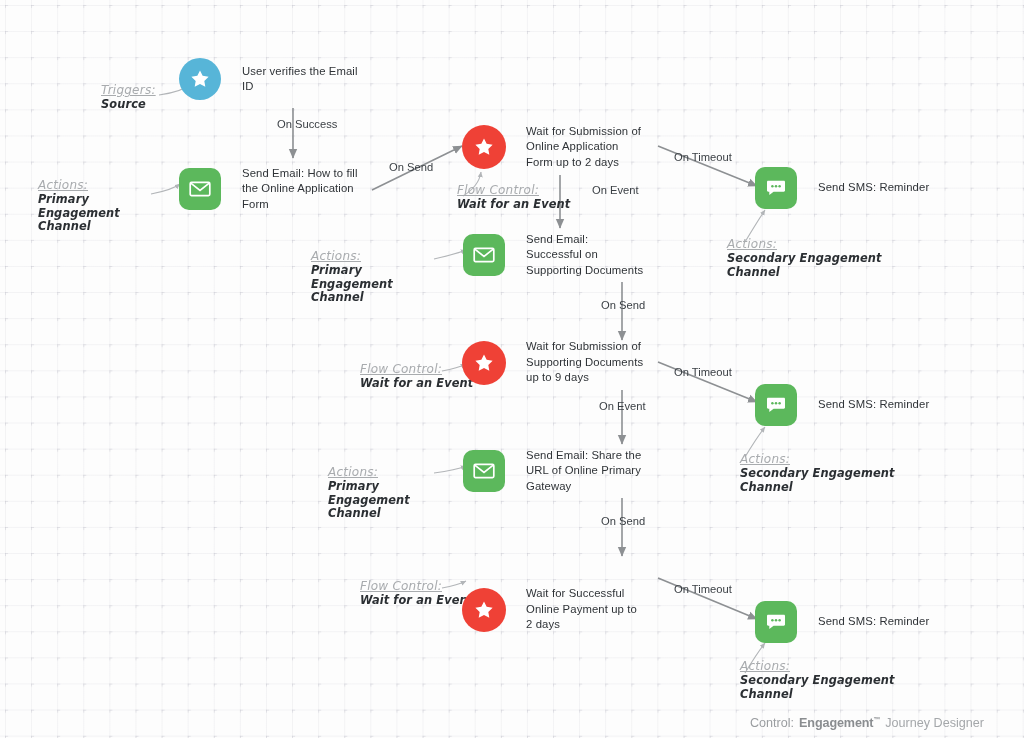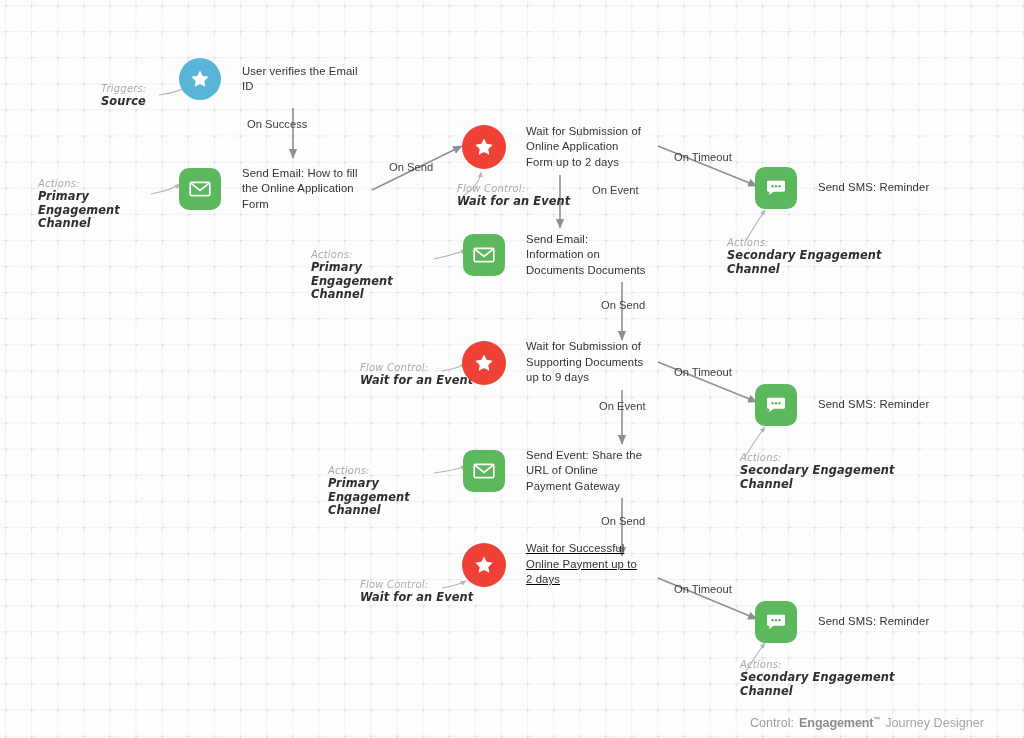--- a/index.html
+++ b/index.html
@@ -116,25 +116,26 @@
     background: transparent;
   }
 
   
   .annot {
     position: absolute;
     white-space: nowrap;
   }
   .annot .kind {
     font-family: "DejaVu Sans", sans-serif;
-    font-size: 10px;
+    font-size: 12px;
     font-style: italic;
     color: #a8abae;
     letter-spacing: 0.02em;
     margin-bottom: 1px;
+    text-decoration: underline;
   }
   .annot .val {
     font-family: "DejaVu Sans", sans-serif;
     font-size: 11.4px;
     font-style: italic;
     font-weight: bold;
     color: #2b2f33;
     line-height: 13.6px;
     letter-spacing: 0.01em;
   }
@@ -268,21 +269,21 @@
   </div>
 
   <div class="node action" style="left:460px; top:228px; width:198px; height:54px;">
     <div class="card"></div>
     <div class="ico">
       <svg width="24" height="24" viewBox="0 0 24 24">
           <rect x="2.2" y="5.4" width="19.6" height="13.2" rx="1.3" fill="none" stroke="#ffffff" stroke-width="1.7"></rect>
           <path d="M2.8 6.2 L12 13.4 L21.2 6.2" fill="none" stroke="#ffffff" stroke-width="1.7"></path>
         </svg>
     </div>
-    <div class="label">Send Email: Information on Documents Documents</div>
+    <div class="label">Send Email: Successful on Supporting Documents</div>
   </div>
 
   <div class="node wait" style="left:460px; top:335px; width:198px; height:55px;">
     <div class="card"></div>
     <div class="ico">
       <svg width="22" height="22" viewBox="0 0 24 24">
           <path fill="#ffffff" d="M12 2.6l2.9 5.9 6.5.95-4.7 4.6 1.1 6.45L12 17.45 6.2 20.5l1.1-6.45-4.7-4.6 6.5-.95z"></path>
         </svg>
     </div>
     <div class="label">Wait for Submission of Supporting Documents up to 9 days</div>
@@ -302,24 +303,24 @@
   </div>
 
   <div class="node action" style="left:460px; top:444px; width:198px; height:54px;">
     <div class="card"></div>
     <div class="ico">
       <svg width="24" height="24" viewBox="0 0 24 24">
           <rect x="2.2" y="5.4" width="19.6" height="13.2" rx="1.3" fill="none" stroke="#ffffff" stroke-width="1.7"></rect>
           <path d="M2.8 6.2 L12 13.4 L21.2 6.2" fill="none" stroke="#ffffff" stroke-width="1.7"></path>
         </svg>
     </div>
-    <div class="label">Send Event: Share the URL of Online Payment Gateway</div>
-  </div>
-
-  <div class="node wait" style="left:460px; top:537px; width:198px; height:55px;text-decoration:underline;">
+    <div class="label">Send Email: Share the URL of Online Primary Gateway</div>
+  </div>
+
+  <div class="node wait" style="left:460px; top:582px; width:198px; height:55px;">
     <div class="card"></div>
     <div class="ico">
       <svg width="22" height="22" viewBox="0 0 24 24">
           <path fill="#ffffff" d="M12 2.6l2.9 5.9 6.5.95-4.7 4.6 1.1 6.45L12 17.45 6.2 20.5l1.1-6.45-4.7-4.6 6.5-.95z"></path>
         </svg>
     </div>
     <div class="label">Wait for Successful Online Payment up to 2 days</div>
   </div>
 
   <div class="node action" style="left:752px; top:594px; width:194px; height:55px;">
@@ -328,21 +329,21 @@
       <svg width="24" height="24" viewBox="0 0 24 24">
           <path fill="#ffffff" d="M4.2 4.8h15.6c.7 0 1.2.5 1.2 1.2v8.6c0 .7-.5 1.2-1.2 1.2H9.6l-4.3 3.3v-3.3H4.2c-.7 0-1.2-.5-1.2-1.2V6c0-.7.5-1.2 1.2-1.2z"></path>
           <circle cx="8.4" cy="10.3" r="1.25" fill="#5cb85c"></circle>
           <circle cx="12" cy="10.3" r="1.25" fill="#5cb85c"></circle>
           <circle cx="15.6" cy="10.3" r="1.25" fill="#5cb85c"></circle>
         </svg>
     </div>
     <div class="label">Send SMS: Reminder</div>
   </div>
 
-  <div class="edge-label" style="left:247px; top:118px;text-align:right;">On Success</div>
+  <div class="edge-label" style="left:277px; top:118px;text-align:right;">On Success</div>
   <div class="edge-label" style="left:389px; top:161px;">On Send</div>
   <div class="edge-label" style="left:674px; top:151px;">On Timeout</div>
   <div class="edge-label" style="left:592px; top:184px;">On Event</div>
   <div class="edge-label" style="left:601px; top:299px;">On Send</div>
   <div class="edge-label" style="left:674px; top:366px;">On Timeout</div>
   <div class="edge-label" style="left:599px; top:400px;">On Event</div>
   <div class="edge-label" style="left:601px; top:515px;">On Send</div>
   <div class="edge-label" style="left:674px; top:583px;">On Timeout</div>
 
   <div class="annot" style="left:101px; top:83px;">

